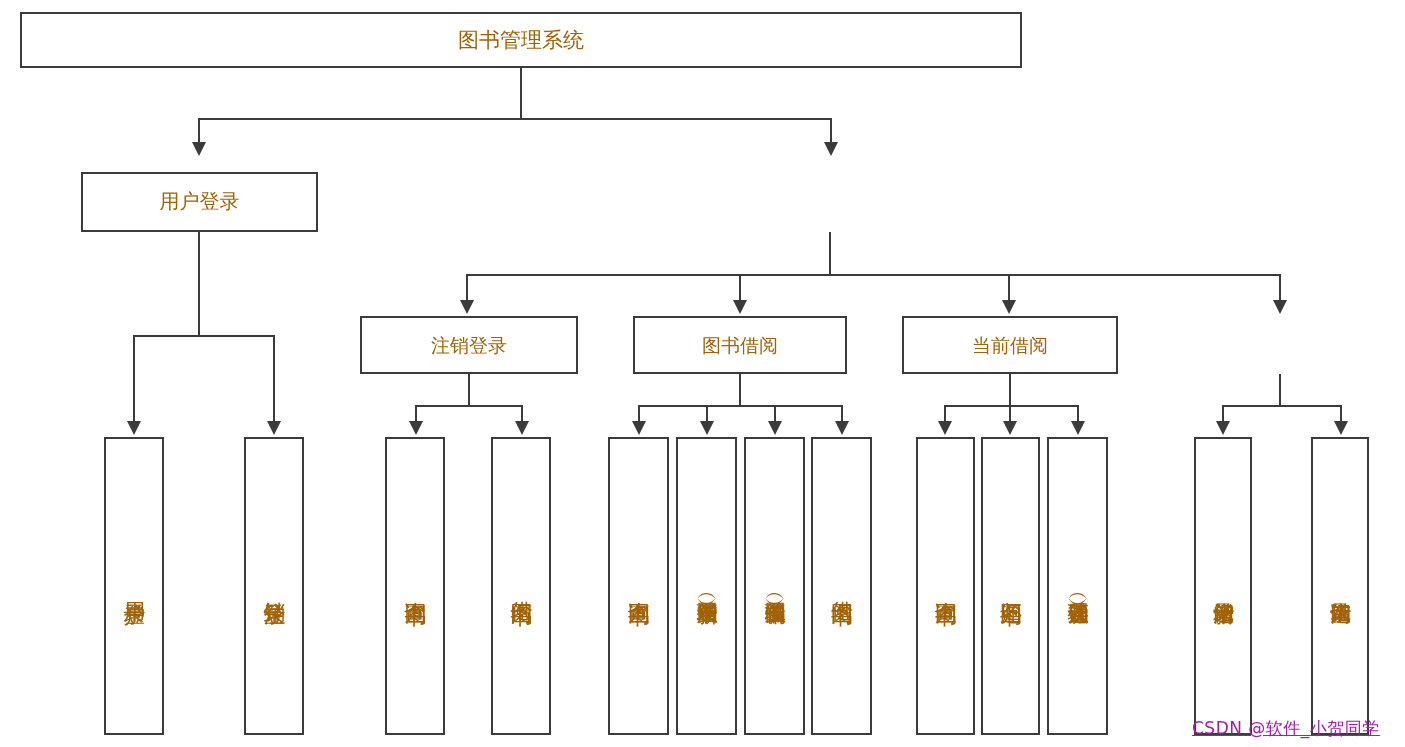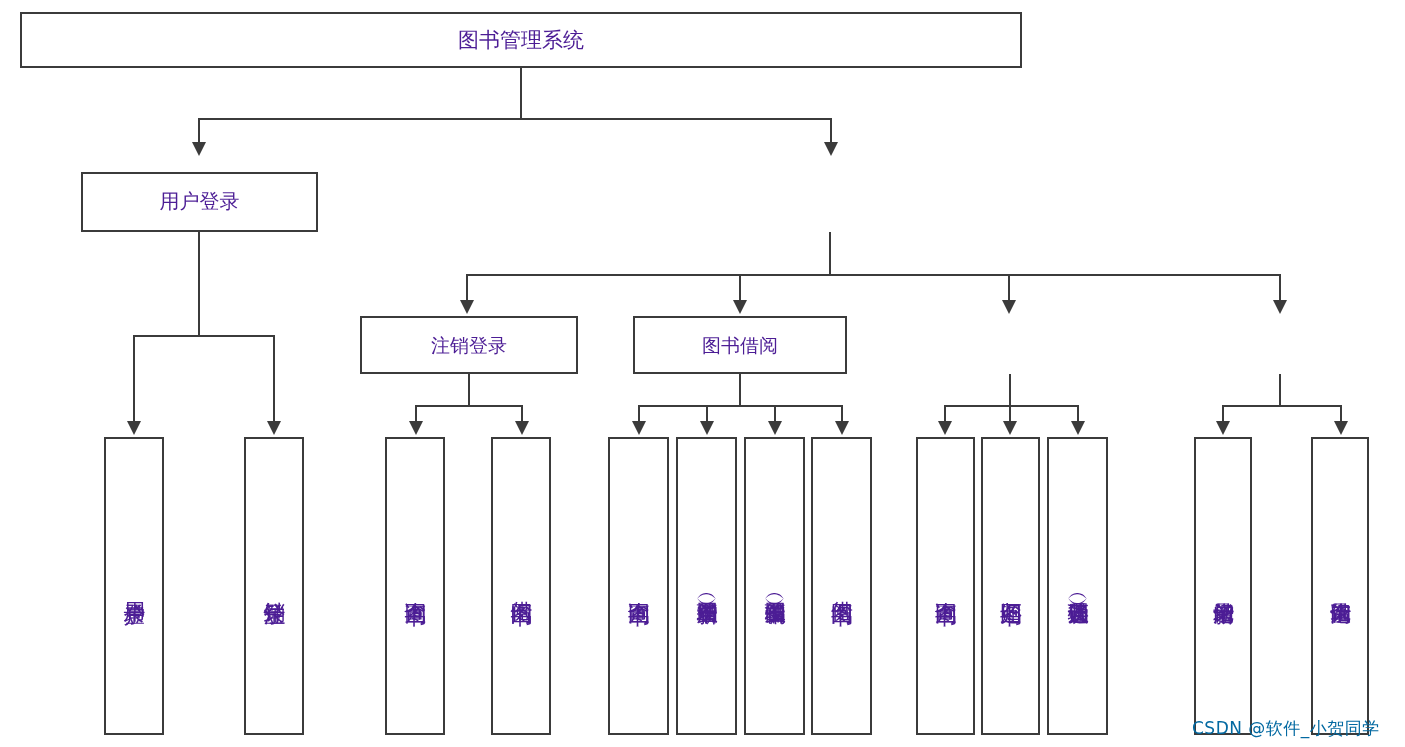--- a/index.html
+++ b/index.html
@@ -20,21 +20,21 @@
   .node {
     position: absolute;
     box-sizing: border-box;
     background: #ffffff;
     border: 2px solid #3b3b3b;
     display: flex;
     align-items: center;
     justify-content: center;
   }
   .node .label {
-    color: #4c1d95;
+    color: #a16207;
     text-align: left;
     line-height: 1.18;
     white-space: nowrap;
   }
   .node.root .label  { font-size: 21px; }
   .node.lvl1 .label  { font-size: 20px; }
   .node.lvl2 .label  { font-size: 19px; }
 
   
   .node.leaf {
@@ -67,24 +67,25 @@
     position: absolute;
     width: 0;
     height: 0;
     border-left: 7px solid transparent;
     border-right: 7px solid transparent;
     border-top: 14px solid #3b3b3b;
   }
 
   .watermark {
     position: absolute;
-    color: #0369a1;
+    color: #a21caf;
     font-size: 17px;
     white-space: nowrap;
     letter-spacing: 0.5px;
+    text-decoration: underline;
   }
 </style>
 </head>
 <body>
 
 <div id="canvas">
 
   <div class="node root" style="left:20px; top:12px; width:1002px; height:56px;">
     <span class="label">图书管理系统</span>
   </div>
@@ -118,20 +119,23 @@
   <div class="arrow" style="left:1002px; top:300px;"></div>
   <div class="edge v" style="left:1279px; top:274px; height:28px;"></div>
   <div class="arrow" style="left:1273px; top:300px;"></div>
 
   <div class="node lvl2" style="left:360px; top:316px; width:218px; height:58px;">
     <span class="label">注销登录</span>
   </div>
   <div class="node lvl2" style="left:633px; top:316px; width:214px; height:58px;">
     <span class="label">图书借阅</span>
   </div>
+  <div class="node lvl2" style="left:902px; top:316px; width:216px; height:58px;">
+    <span class="label">当前借阅</span>
+  </div>
 
   <div class="edge v" style="left:468px; top:374px; height:31px;"></div>
   <div class="edge h" style="left:415px; top:405px; width:106px;"></div>
   <div class="edge v" style="left:415px; top:405px; height:18px;"></div>
   <div class="arrow" style="left:409px; top:421px;"></div>
   <div class="edge v" style="left:521px; top:405px; height:18px;"></div>
   <div class="arrow" style="left:515px; top:421px;"></div>
 
   <div class="edge v" style="left:739px; top:374px; height:31px;"></div>
   <div class="edge h" style="left:638px; top:405px; width:205px;"></div>

